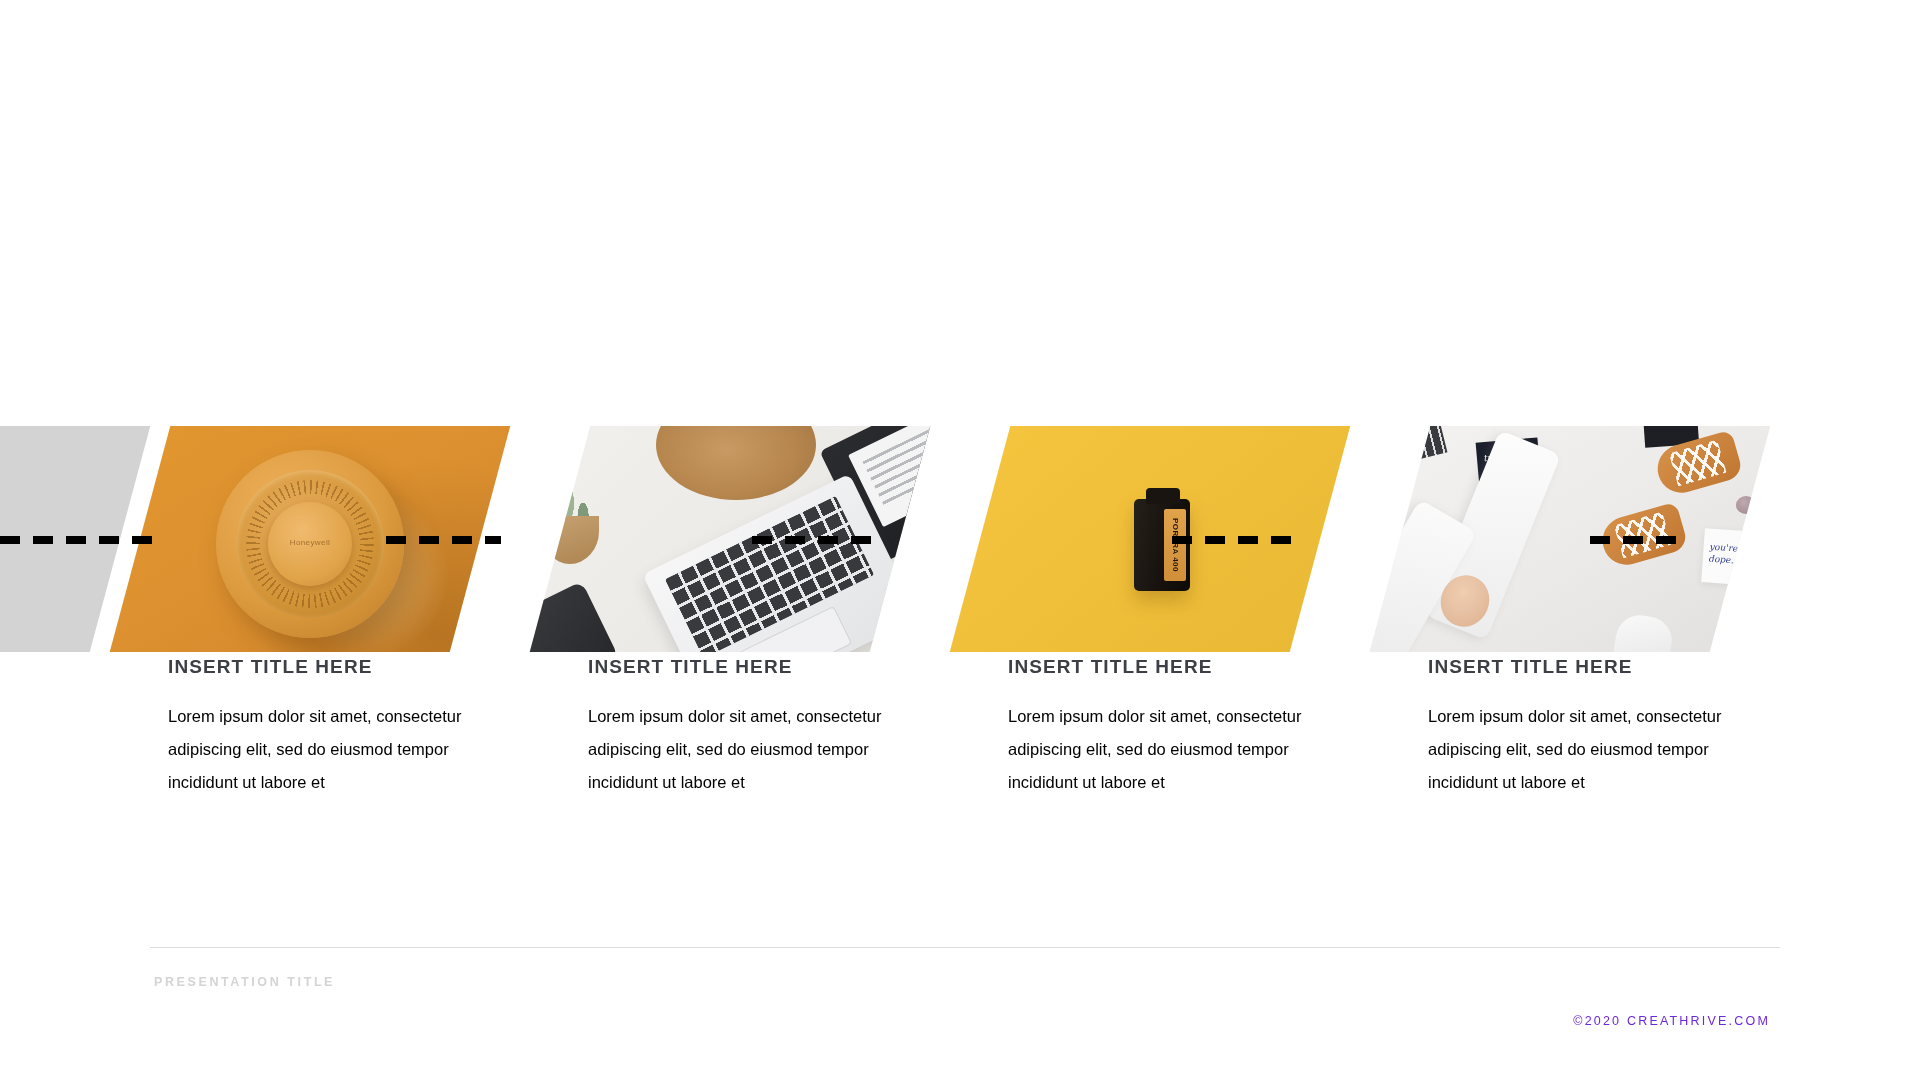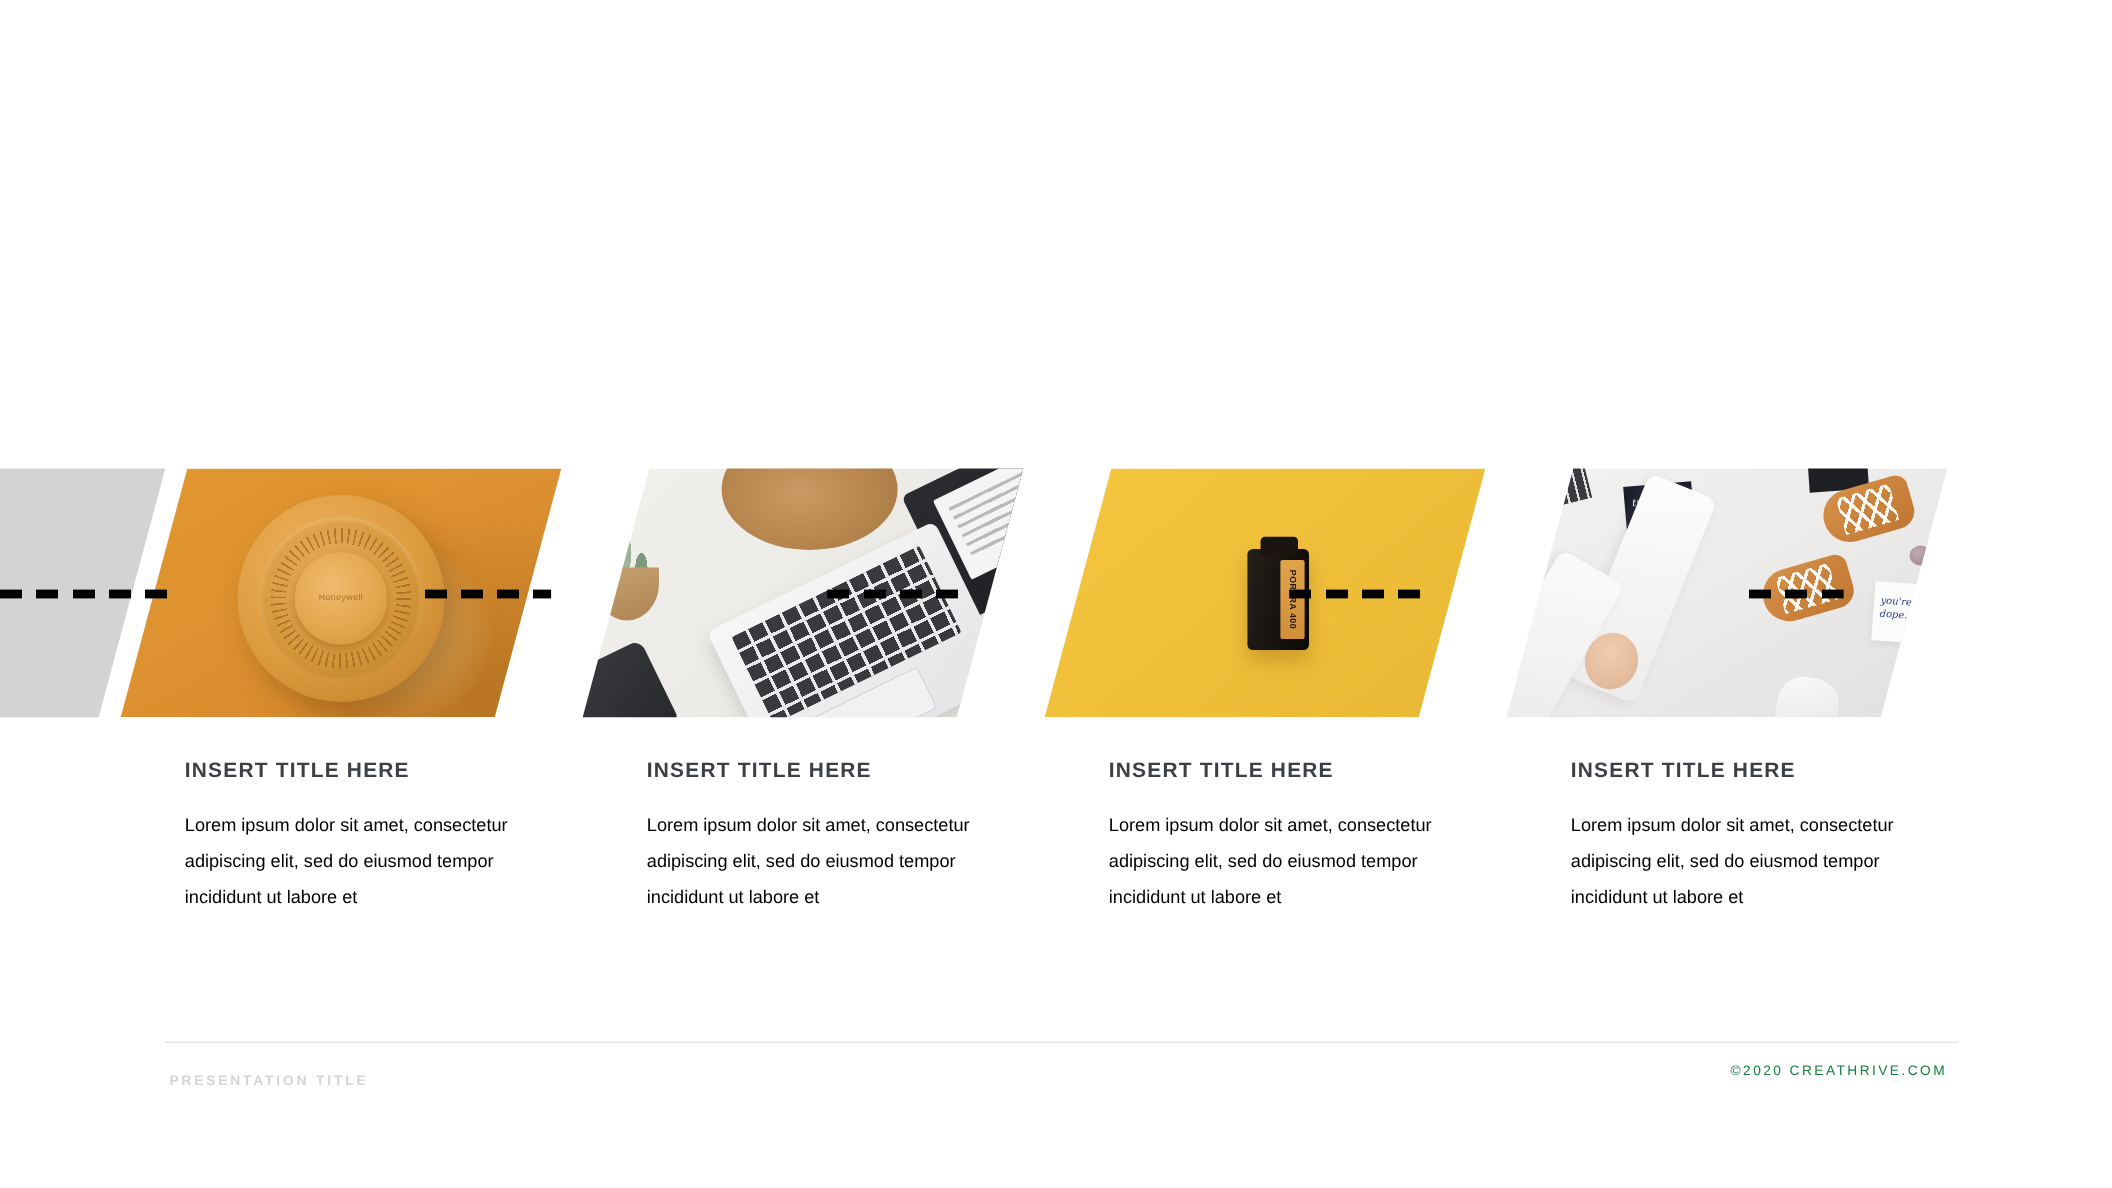--- a/index.html
+++ b/index.html
@@ -378,21 +378,21 @@
   .dash-a { left: 0px;    width: 160px; }
   .dash-b { left: 386px;  width: 115px; }
   .dash-c { left: 752px;  width: 120px; }
   .dash-d { left: 1172px; width: 120px; }
   .dash-e { left: 1590px; width: 86px; }
 
   
   .columns {
     position: absolute;
     left: 0;
-    top: 690px;
+    top: 656px;
     width: 1920px;
     height: 200px;
   }
   .col {
     position: absolute;
     top: 0;
     width: 330px;
   }
   .col-1 { left: 168px; }
   .col-2 { left: 588px; }
@@ -429,24 +429,24 @@
     left: 154px;
     top: 975px;
     font-size: 12.5px;
     font-weight: bold;
     letter-spacing: 2.6px;
     color: #d4d4d4;
   }
   .footer-right {
     position: absolute;
     right: 150px;
-    top: 966px;
+    top: 1014px;
     font-size: 12.5px;
     letter-spacing: 2.2px;
-    color: #15803d;
+    color: #6d28d9;
     text-align: right;
   }
 </style>
 </head>
 <body>
 
 <div class="slide">
 
   <div class="panel-band">
 

